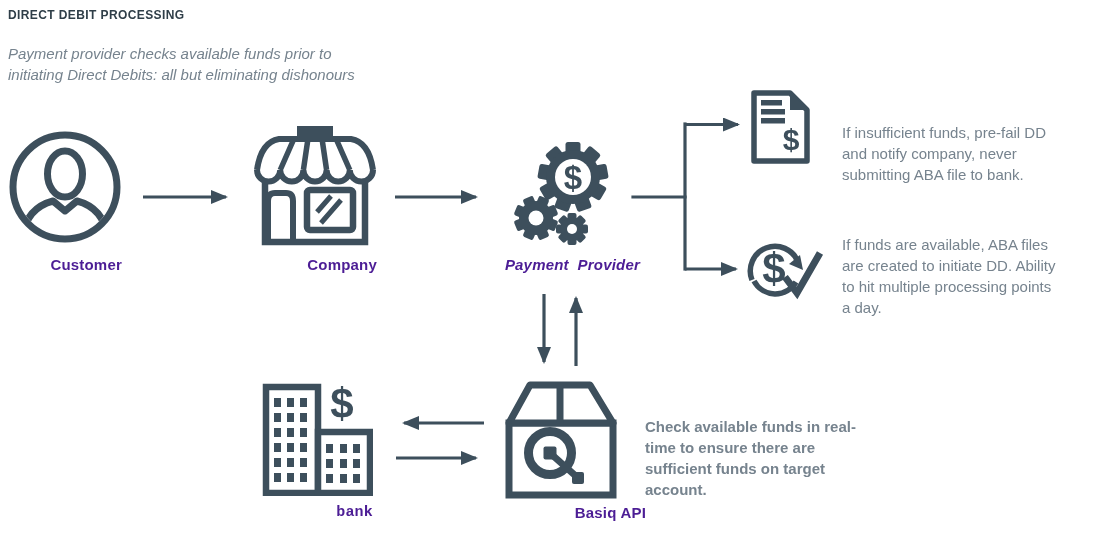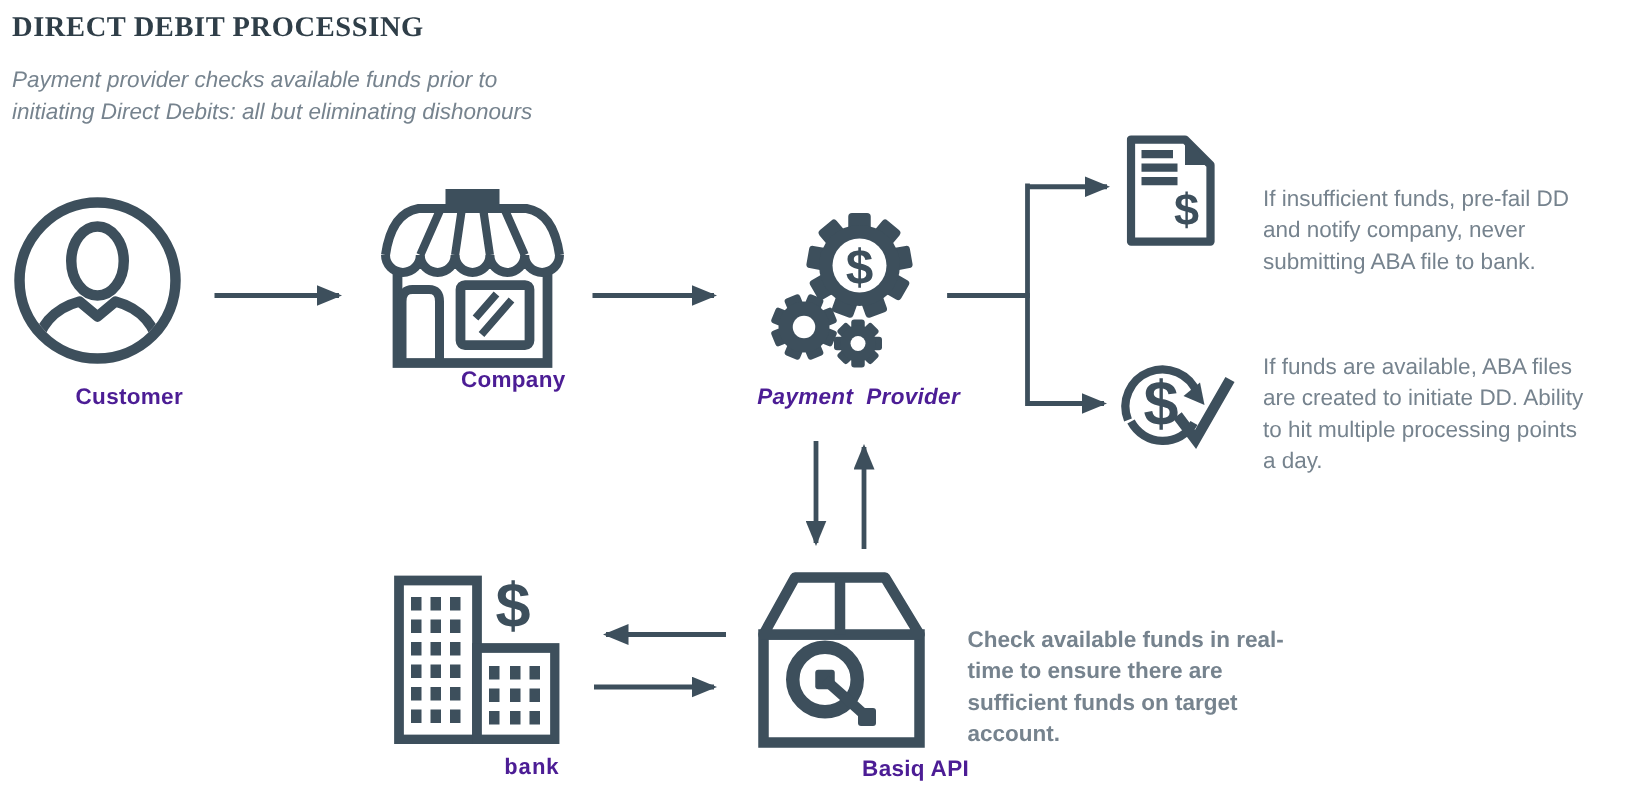--- a/index.html
+++ b/index.html
@@ -2,23 +2,22 @@
 <html><head>
 <meta charset="utf-8">
 <style>
   html,body{margin:0;padding:0;}
   body{
     width:1095px;height:535px;background:#ffffff;position:relative;overflow:hidden;
     font-family:"Liberation Sans","DejaVu Sans",sans-serif;
   }
   .abs{position:absolute;}
   .title{
-    left:8px;top:8px;font-size:19px;font-weight:bold;color:#2f3e48;
+    left:8px;top:8px;font-size:12px;font-weight:bold;color:#2f3e48;
     letter-spacing:.4px;
-    font-family:Liberation Serif, serif;
   }
   .subtitle{
     left:8px;top:44px;font-size:15px;line-height:20.5px;color:#76838e;
     white-space:pre-line;
     font-style:italic;
   }
   .node-label{
     font-size:15px;font-weight:bold;color:#4c1d95;text-align:right;
     letter-spacing:.2px;white-space:pre;
   }
@@ -74,21 +73,21 @@
     <rect x="12" y="46" width="100" height="72" stroke-width="6.5"></rect>
     <path d="M15,118 V77 Q15,69 22,69 H33 Q40,69 40,77 V118" stroke-width="6"></path>
     <rect x="54" y="66" width="46" height="40" rx="3" stroke-width="6.5"></rect>
     <path d="M64,88 L78,72 M68,99 L88,76" stroke-width="5"></path>
   </g>
   <path d="M4,46 Q8,18 26,15 L98,15 Q116,18 120,46" fill="#ffffff" stroke="#3d4f5c" stroke-width="6"></path>
   <path d="M40.4,16 L27.2,46 M54.8,16 L50.4,46 M69.2,16 L73.6,46 M83.6,16 L96.8,46" stroke="#3d4f5c" stroke-width="5.5" fill="none"></path>
   <path d="M4,46 A11.6,11.6 0 0 0 27.2,46 A11.6,11.6 0 0 0 50.4,46 A11.6,11.6 0 0 0 73.6,46 A11.6,11.6 0 0 0 96.8,46 A11.6,11.6 0 0 0 120,46" fill="#ffffff" stroke="#3d4f5c" stroke-width="6"></path>
   <rect x="44" y="2" width="36" height="14" fill="#3d4f5c"></rect>
 </svg>
-<div class="abs node-label" style="left:253px;top:245px;width:124px;">Company</div>
+<div class="abs node-label" style="left:253px;top:256px;width:124px;">Company</div>
 
 <svg class="ic" style="left:503px;top:120px;" width="125" height="135" viewBox="0 0 125 135">
   <g transform="translate(70,57)" fill="#3d4f5c">
     <rect x="-7.5" y="-35" width="15" height="12" rx="2.5"></rect>
     <rect x="-7.5" y="-35" width="15" height="12" rx="2.5" transform="rotate(40)"></rect>
     <rect x="-7.5" y="-35" width="15" height="12" rx="2.5" transform="rotate(80)"></rect>
     <rect x="-7.5" y="-35" width="15" height="12" rx="2.5" transform="rotate(120)"></rect>
     <rect x="-7.5" y="-35" width="15" height="12" rx="2.5" transform="rotate(160)"></rect>
     <rect x="-7.5" y="-35" width="15" height="12" rx="2.5" transform="rotate(200)"></rect>
     <rect x="-7.5" y="-35" width="15" height="12" rx="2.5" transform="rotate(240)"></rect>

